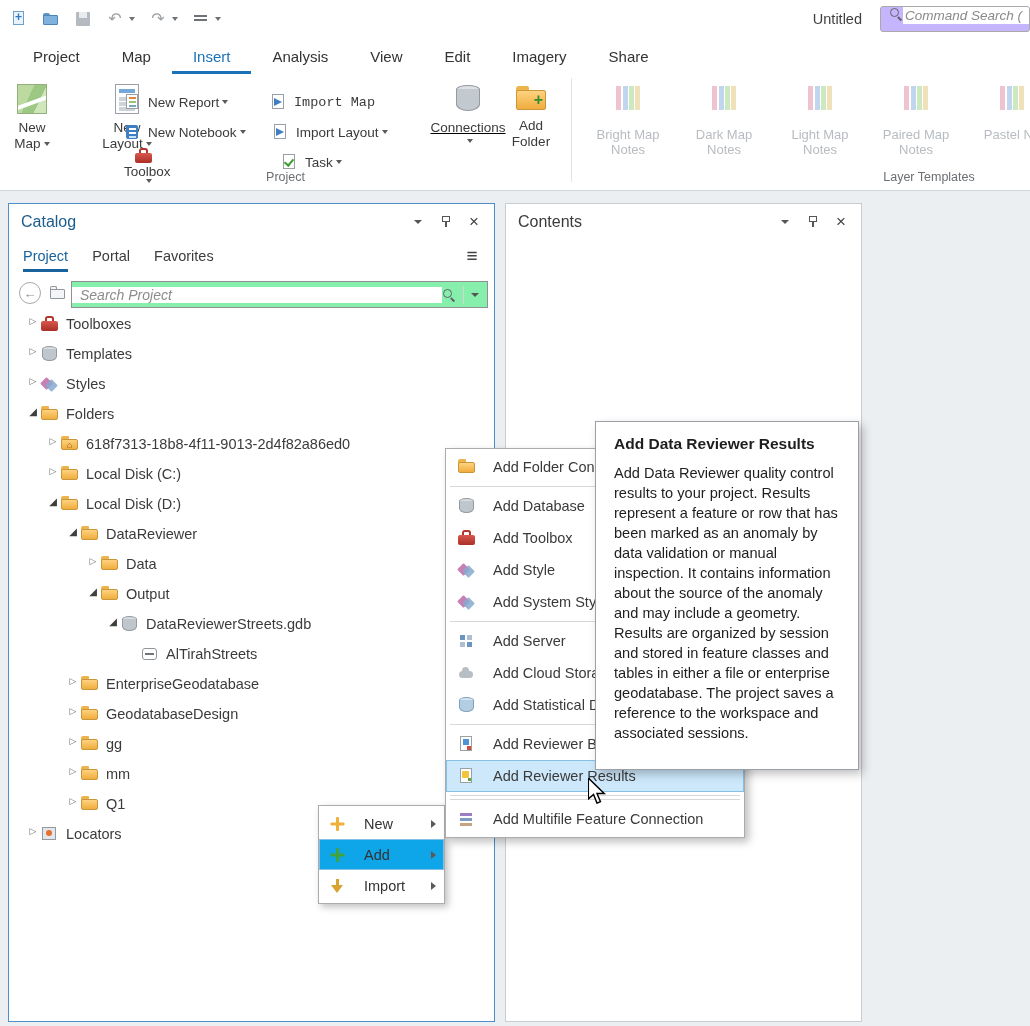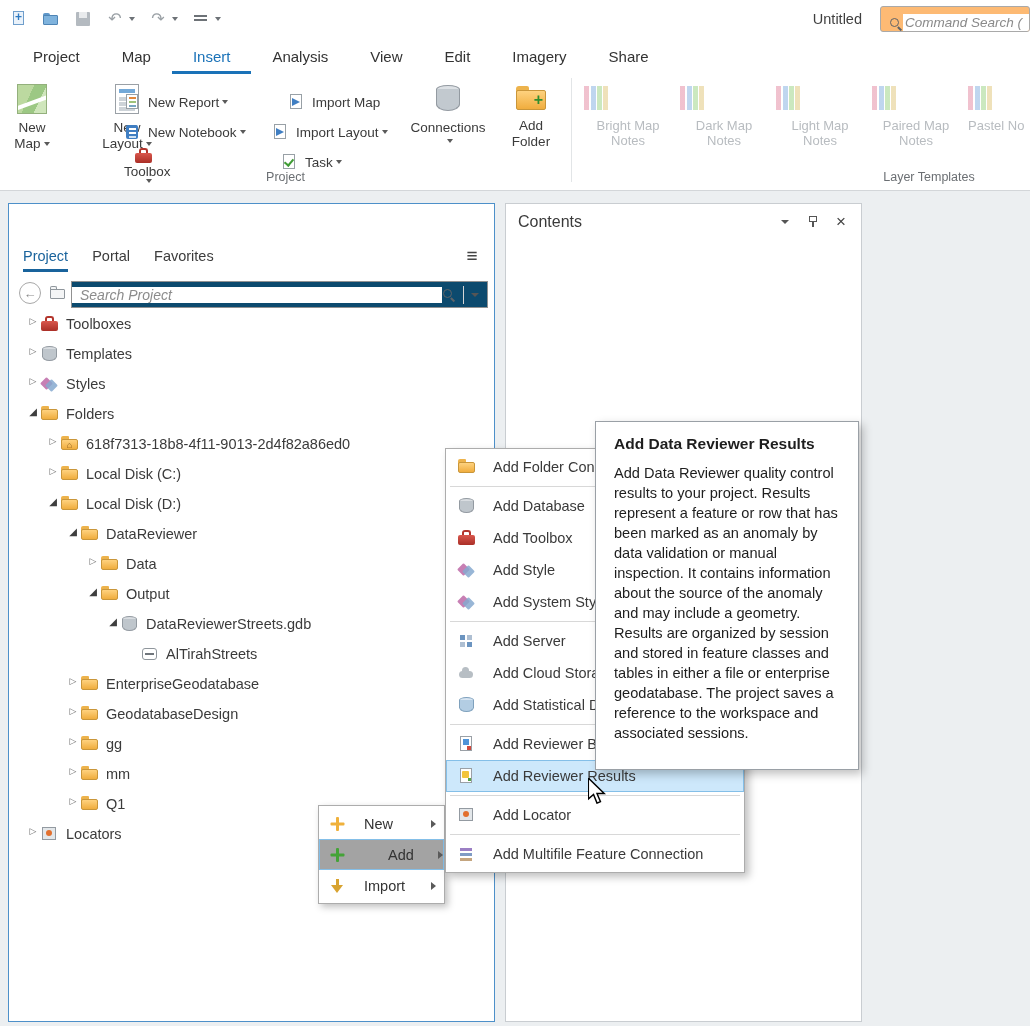--- a/index.html
+++ b/index.html
@@ -12,21 +12,21 @@
   .qa-new::after{content:"+";position:absolute;left:5px;top:0px;font-size:12px;font-weight:bold;color:#2e7ac1;}
   .qa-open::before{content:"";position:absolute;left:1px;top:3px;width:7px;height:4px;background:#5f97c9;border-radius:2px 2px 0 0;}
   .qa-open::after{content:"";position:absolute;left:1px;top:5px;width:15px;height:10px;background:#7fb3dd;border:1px solid #4f85b5;box-sizing:border-box;border-radius:1px;}
   .qa-save::before{content:"";position:absolute;left:2px;top:2px;width:14px;height:14px;background:#b4bac0;border-radius:1px;}
   .qa-save::after{content:"";position:absolute;left:5px;top:2px;width:8px;height:6px;background:#e9ebed;}
   .qa-undo::before{content:"↶";} .qa-redo::before{content:"↷";}
   .qa-undo,.qa-redo{font-size:16px;color:#9aa0a5;line-height:17px;text-align:center;}
   .qa-custom::before{content:"";position:absolute;left:2px;top:5px;width:13px;height:2px;background:#6d7277;box-shadow:0 4px 0 #6d7277;}
   .qa-chev{display:inline-block;width:0;height:0;border-left:3.5px solid transparent;border-right:3.5px solid transparent;border-top:4px solid #6d7277;margin-left:-9px;flex:none;}
   .app-title{position:absolute;left:792px;top:11px;width:70px;text-align:right;font-size:14.5px;color:#3f3f3f;}
-  .cmd-search{position:absolute;left:880px;top:6px;width:150px;height:26px;border:1px solid #a9a9a9;border-radius:3px;background:#fdba74;display:flex;align-items:flex-end;padding-left:8px;box-sizing:border-box;overflow:hidden;}
+  .cmd-search{position:absolute;left:880px;top:6px;width:150px;height:26px;border:1px solid #a9a9a9;border-radius:3px;background:#c4b5fd;display:flex;align-items:flex-start;padding-left:8px;box-sizing:border-box;overflow:hidden;}
   .cmd-search input{border:none;outline:none;flex:1;font-size:13.5px;color:#555;font-family:inherit;min-width:0;}
   .cmd-search input::placeholder{font-style:italic;color:#8a8a8a;}
   .mag{width:14px;height:14px;position:relative;flex:none;}
   .mag::before{content:"";position:absolute;left:1px;top:1px;width:7px;height:7px;border:1.5px solid #5f6368;border-radius:50%;}
   .mag::after{content:"";position:absolute;left:9px;top:9px;width:5px;height:1.5px;background:#5f6368;transform:rotate(45deg);transform-origin:left center;}
   
   .rtabs{position:absolute;left:0;top:38px;right:0;height:36px;display:flex;padding-left:12px;background:#fff;}
   .rtab{padding:0 21px;display:flex;align-items:center;font-size:15px;color:#333;cursor:default;}
   .rtab.active{color:#1a72b8;box-shadow:inset 0 -3px 0 #1a72b8;}
   
@@ -54,21 +54,21 @@
   .ric-report::before{content:"";position:absolute;left:2px;top:0;width:12px;height:15px;background:#fff;border:1px solid #98a0a6;box-sizing:border-box;}
   .ric-report::after{content:"";position:absolute;left:5px;top:3px;width:7px;height:2px;background:#e2873a;box-shadow:0 4px 0 #9ec27a,0 8px 0 #7aa6c2;}
   .ric-notebook::before{content:"";position:absolute;left:2px;top:1px;width:12px;height:14px;background:#3f7ec2;border-radius:2px;}
   .ric-notebook::after{content:"";position:absolute;left:5px;top:4px;width:7px;height:2px;background:#fff;box-shadow:0 4px 0 #fff,0 8px 0 #cfe2f3;}
   .ric-import::before{content:"";position:absolute;left:2px;top:0;width:12px;height:15px;background:#fff;border:1px solid #98a0a6;box-sizing:border-box;}
   .ric-import::after{content:"";position:absolute;left:4px;top:4px;width:0;height:0;border-top:4.5px solid transparent;border-bottom:4.5px solid transparent;border-left:8px solid #3f7ec2;}
   .ric-task::before{content:"";position:absolute;left:2px;top:0;width:12px;height:15px;background:#fff;border:1px solid #98a0a6;box-sizing:border-box;}
   .ric-task::after{content:"";position:absolute;left:5px;top:3px;width:4px;height:7px;border-right:2px solid #3f9c35;border-bottom:2px solid #3f9c35;transform:rotate(40deg);}
   
   .lt-wrap{position:absolute;left:584px;top:6px;width:446px;height:96px;display:flex;gap:8px;overflow:hidden;}
-  .lt-item{width:88px;flex:none;display:flex;flex-direction:column;align-items:flex-start;padding-top:6px;}
+  .lt-item{width:88px;flex:none;display:flex;flex-direction:column;align-items:center;padding-top:6px;gap:9px;}
   .lt-ic{width:24px;height:24px;opacity:.85;background:linear-gradient(90deg,#eeb7c6 0 5px,transparent 5px 7px,#b4cfec 7px 12px,transparent 12px 13px,#c2e4b4 13px 18px,transparent 18px 19px,#ecdcae 19px 24px);}
   .lt-label{margin-top:8px;font-size:13px;line-height:15px;color:#b8bcc0;text-align:center;}
   
   .workspace{position:absolute;left:0;top:191px;right:0;bottom:0;background:#eceff1;}
   .catalog{position:absolute;left:8px;top:203px;width:487px;height:819px;background:#fff;border:1px solid #4d90c9;box-sizing:border-box;z-index:5;}
   .contents{position:absolute;left:505px;top:203px;width:357px;height:819px;background:#fff;border:1px solid #c9cdd1;box-sizing:border-box;z-index:5;}
   .panel-header{position:absolute;left:0;top:0;right:0;height:36px;display:flex;align-items:center;padding:0 12px;}
   .panel-title{font-size:16px;}
   .catalog .panel-title{color:#1b5c8e;} .contents .panel-title{color:#3a3a3a;}
   .hgroup{margin-left:auto;display:flex;gap:12px;align-items:center;}
@@ -81,21 +81,21 @@
   .hamburger::before{content:"≡";}
   .cat-tabs{position:absolute;left:0;top:36px;right:0;height:32px;display:flex;padding-left:14px;gap:24px;}
   .cat-tab{display:flex;align-items:center;font-size:14.5px;color:#3c3c3c;}
   .cat-tab.active{color:#19639c;box-shadow:inset 0 -3px 0 #19639c;}
   .cat-search-row{position:absolute;left:0;top:72px;right:0;height:40px;}
   .back-btn{position:absolute;left:10px;top:6px;width:22px;height:22px;border:1px solid #a8a8a8;border-radius:50%;display:flex;align-items:center;justify-content:center;color:#8a8a8a;font-size:13px;box-sizing:border-box;}
   .back-btn::before{content:"←";}
   .up-folder{position:absolute;left:41px;top:10px;width:16px;height:16px;}
   .up-folder::before{content:"";position:absolute;left:0;top:0;width:7px;height:4px;border:1px solid #8f969c;border-bottom:none;border-radius:2px 2px 0 0;background:#f4f5f6;box-sizing:border-box;}
   .up-folder::after{content:"";position:absolute;left:0;top:3px;width:15px;height:10px;border:1px solid #8f969c;border-radius:1px;background:#f4f5f6;box-sizing:border-box;}
-  .cat-search{position:absolute;left:62px;right:6px;top:5px;height:27px;border:1px solid #919191;background:#0c4a6e;display:flex;align-items:center;box-sizing:border-box;}
+  .cat-search{position:absolute;left:62px;right:6px;top:5px;height:27px;border:1px solid #919191;background:#86efac;display:flex;align-items:center;box-sizing:border-box;}
   .cat-search input{border:none;outline:none;flex:1;font-size:14px;color:#333;padding:0 8px;font-family:inherit;min-width:0;}
   .cat-search input::placeholder{font-style:italic;color:#8c8c8c;}
   .vsep{width:1px;height:18px;background:#d5d5d5;margin:0 7px;}
   
   .tree{position:absolute;left:0;top:112px;right:0;bottom:0;overflow:hidden;}
   .tree-row{display:flex;align-items:flex-start;height:30px;font-size:14.5px;color:#3b3b3b;}
   .lvl-0{padding-left:16px;}.lvl-1{padding-left:36px;}.lvl-2{padding-left:56px;}
   .lvl-3{padding-left:76px;}.lvl-4{padding-left:96px;}.lvl-5{padding-left:116px;}
   .expander{width:16px;flex:none;font-size:9px;color:#6e6e6e;text-align:center;}
   .exp-collapsed .expander::before{content:"▷";}
@@ -127,21 +127,21 @@
   .ic-multifile::before{content:"";position:absolute;left:2px;top:2px;width:12px;height:3px;background:#9b7fc4;box-shadow:0 5px 0 #7f9bc4,0 10px 0 #c4a57f;}
   .ic-new-burst::before{content:"";position:absolute;left:7px;top:1px;width:3px;height:14px;background:#efb13c;border-radius:1px;}
   .ic-new-burst::after{content:"";position:absolute;left:7px;top:1px;width:3px;height:14px;background:#efb13c;border-radius:1px;transform:rotate(90deg);}
   .ic-add-plus::before{content:"";position:absolute;left:7px;top:1px;width:3px;height:14px;background:#44a338;border-radius:1px;}
   .ic-add-plus::after{content:"";position:absolute;left:7px;top:1px;width:3px;height:14px;background:#44a338;border-radius:1px;transform:rotate(90deg);}
   .ic-import-down::before{content:"";position:absolute;left:7px;top:1px;width:3px;height:7px;background:#d8a330;}
   .ic-import-down::after{content:"";position:absolute;left:2px;top:7px;width:0;height:0;border-left:6.5px solid transparent;border-right:6.5px solid transparent;border-top:8px solid #d8a330;}
   
   .ctx-menu{position:absolute;left:318px;top:805px;width:127px;background:#fff;border:1px solid #acacac;box-shadow:3px 3px 7px rgba(0,0,0,.25);padding:2px 0;box-sizing:border-box;z-index:40;}
   .ctx-row{display:flex;align-items:center;height:31px;padding:0 8px 0 10px;font-size:14.5px;color:#333;box-sizing:border-box;}
-  .ctx-row.hl{background:#a3a3a3;box-shadow:inset 0 0 0 1px #84bfe8;gap:24px;}
+  .ctx-row.hl{background:#0ea5e9;box-shadow:inset 0 0 0 1px #84bfe8;}
   .ctx-label{margin-left:10px;}
   .ctx-arrow{margin-left:auto;width:0;height:0;border-left:5px solid #5a5a5a;border-top:4px solid transparent;border-bottom:4px solid transparent;}
   .submenu{position:absolute;left:445px;top:448px;width:300px;background:#fff;border:1px solid #acacac;box-shadow:4px 4px 8px rgba(0,0,0,.25);padding:2px 0;box-sizing:border-box;z-index:50;}
   .sm-row{box-sizing:border-box;}
   .sm-row.mt-item{display:flex;align-items:center;height:32px;padding:0 12px;font-size:14.5px;color:#3a3a3a;white-space:nowrap;overflow:hidden;}
   .sm-row.mt-separator{height:1px;margin:3px 4px;background:#d8d8d8;}
   .sm-row.hl{background:#cde8fb;box-shadow:inset 0 0 0 1px #84bfe8;}
   .mi-label{margin-left:10px;}
   
   .tooltip{position:absolute;left:595px;top:421px;width:264px;height:349px;background:#fff;border:1px solid #9aa0a6;box-shadow:4px 4px 9px rgba(0,0,0,.25);padding:13px 18px 14px;box-sizing:border-box;overflow:hidden;z-index:60;}
@@ -225,36 +225,36 @@
       <span class="ric ric-notebook"></span>
       <span>New Notebook</span>
       <span class="inline-chev"></span>
     </div>
     <div class="rb-small" style="left:124px;top:74px;flex-direction:column;">
       <span class="tic ic-toolbox" style="margin-right:7px;"></span>
       <span>Toolbox</span>
       <span class="inline-chev"></span>
     </div>
 
-    <div class="rb-small" style="left:288px;top:14px;">
+    <div class="rb-small" style="left:270px;top:14px;font-family:Liberation Mono, monospace;">
       <span class="ric ric-import"></span>
       <span>Import Map</span>
     </div>
     <div class="rb-small" style="left:272px;top:44px;">
       <span class="ric ric-import"></span>
       <span>Import Layout</span>
       <span class="inline-chev"></span>
     </div>
     <div class="rb-small" style="left:281px;top:74px;">
       <span class="ric ric-task"></span>
       <span>Task</span>
       <span class="inline-chev"></span>
     </div>
 
-    <div class="rb-large" style="left:412px;width:72px;">
+    <div class="rb-large" style="left:432px;width:72px;text-decoration:underline;">
       <span class="bic bic-conn"></span>
       <span class="lbl" style="white-space:nowrap;">Connections</span>
       <span class="inline-chev" style="margin-top:3px;"></span>
     </div>
     <div class="rb-large" style="left:502px;width:58px;">
       <span class="bic bic-addfolder"></span>
       <span class="lbl" style="width:44px;">Add Folder</span>
     </div>
 
     <div class="grp-sep"></div>
@@ -287,20 +287,30 @@
         </div>
       </div>
 
     <div class="grp-label" style="left:0;width:571px;">Project</div>
     <div class="grp-label" style="left:584px;width:690px;">Layer Templates</div>
   </div>
 
   <div class="workspace"></div>
 
   <section class="catalog">
+    <div class="panel-header">
+      <span class="panel-title">Catalog</span>
+      <span class="hgroup">
+        <span class="hicon">
+            <span class="chev-down"></span>
+          </span>
+        <span class="hicon pin-icon"></span>
+        <span class="hicon close-icon"></span>
+      </span>
+    </div>
     <div class="cat-tabs">
 
         <div class="cat-tab active">
           <span>Project</span>
         </div>
 
         <div class="cat-tab">
           <span>Portal</span>
         </div>
 
@@ -530,24 +540,20 @@
       <div class="sm-row mt-item hl">
         <span class="tic ic-reviewer-results"></span>
         <span class="mi-label">Add Reviewer Results</span>
       </div>
 
       <div class="sm-row mt-separator">
         
         
       </div>
 
-      <div class="sm-row mt-item">
-        <span class="tic ic-locators"></span>
-        <span class="mi-label">Add Locator</span>
-      </div>
 
       <div class="sm-row mt-separator">
         
         
       </div>
 
       <div class="sm-row mt-item">
         <span class="tic ic-multifile"></span>
         <span class="mi-label">Add Multifile Feature Connection</span>
       </div>

